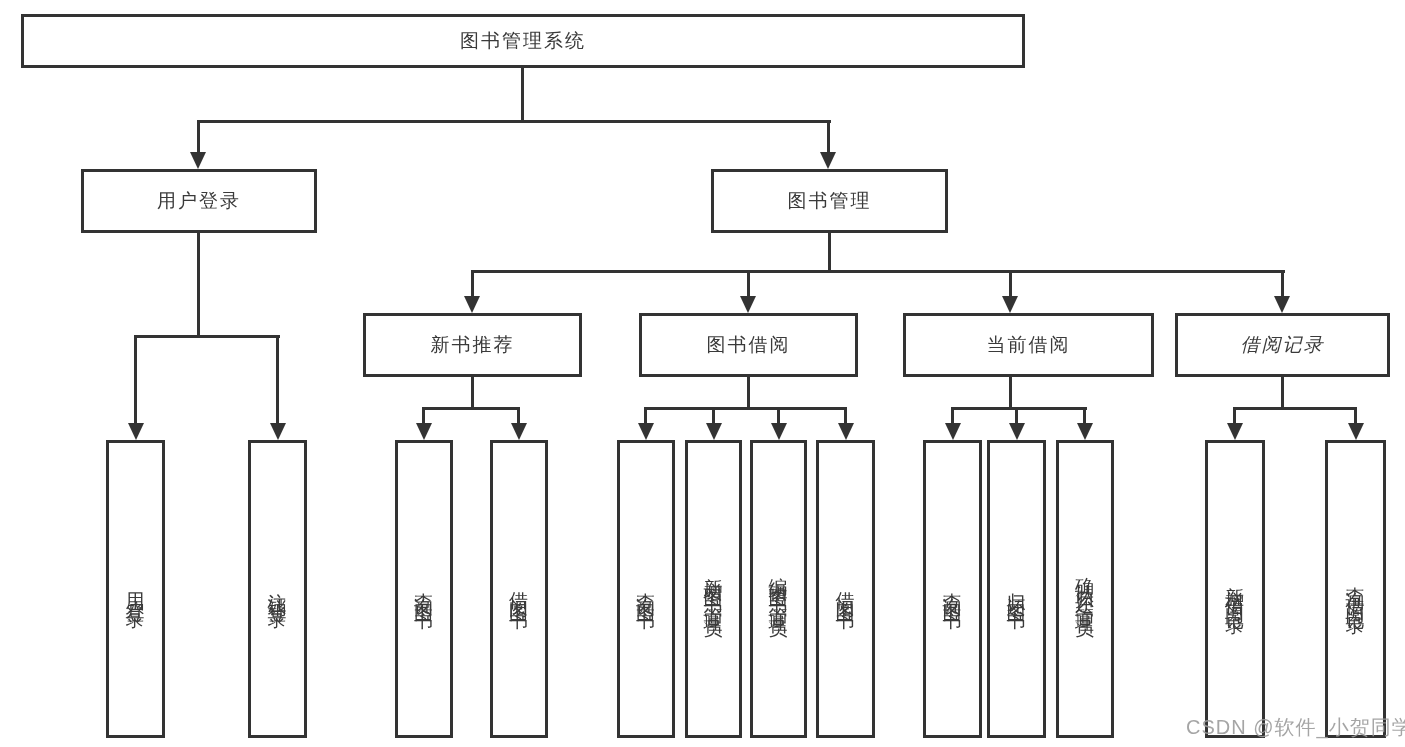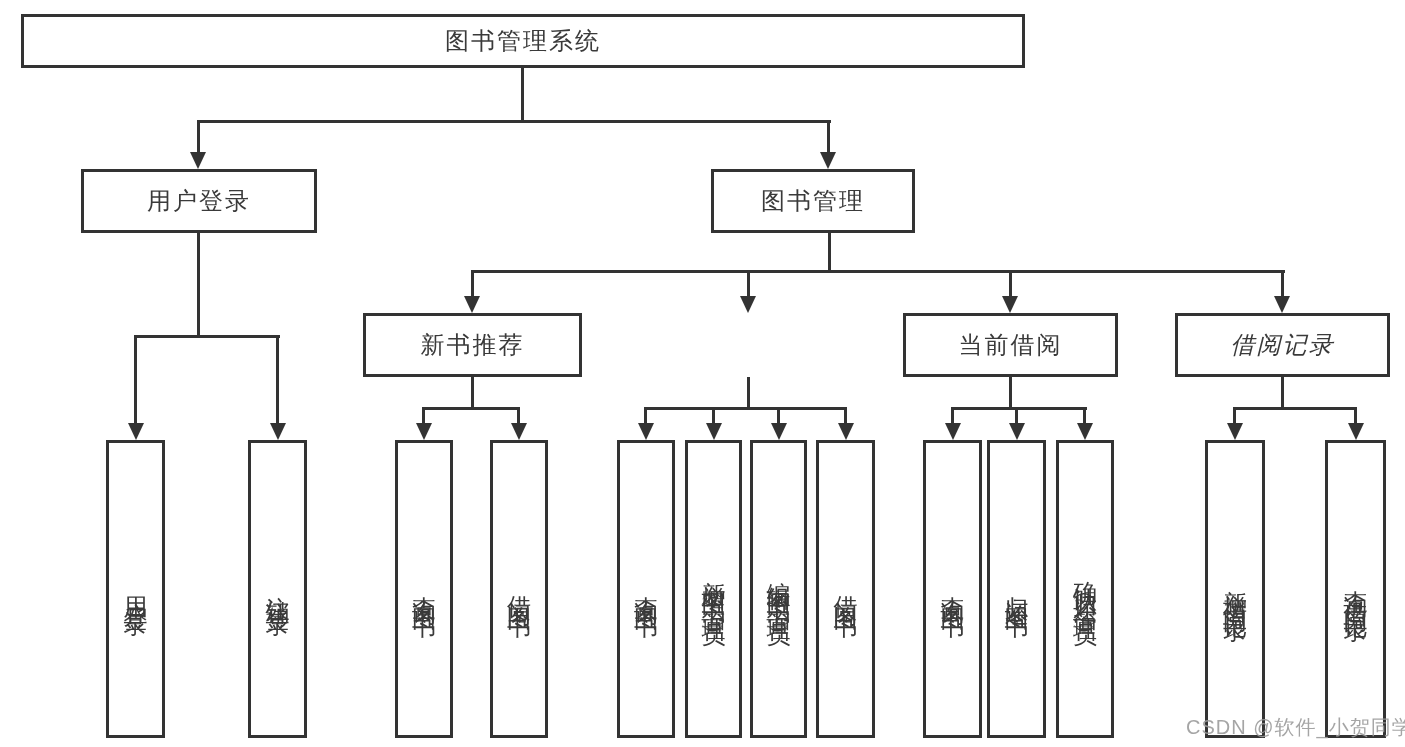--- a/index.html
+++ b/index.html
@@ -3,21 +3,21 @@
 <meta charset="utf-8">
 <style>
   html,body{margin:0;padding:0;background:#ffffff;}
   .stage{
     position:relative;width:1405px;height:747px;background:#ffffff;overflow:hidden;
     font-family:"Liberation Sans", sans-serif;color:#333333;
   }
   .box{
     position:absolute;box-sizing:border-box;border:3px solid #333333;background:#ffffff;
     display:flex;align-items:center;justify-content:center;
-    font-size:24px;color:#3a3a3a;letter-spacing:2px;
+    font-size:19px;color:#3a3a3a;letter-spacing:2px;
   }
   .vbox{
     writing-mode:vertical-rl;text-orientation:mixed;letter-spacing:6px;
     line-height:1;padding:6px 0;
   }
   .hline,.vline{position:absolute;background:#333333;}
   .hline{height:3px;}
   .vline{width:3px;}
   .arrow{
     position:absolute;width:0;height:0;
@@ -41,21 +41,21 @@
   <div class="vline" style="left:521px;top:68px;height:54px;"></div>
   <div class="hline" style="left:197px;top:120px;width:634px;"></div>
   <div class="vline" style="left:197px;top:120px;height:34px;"></div>
   <div class="arrow" style="left:190px;top:152px;"></div>
   <div class="vline" style="left:827px;top:120px;height:34px;"></div>
   <div class="arrow" style="left:820px;top:152px;"></div>
 
   <div class="box" style="left:81px;top:169px;width:236px;height:64px;">
     <span>用户登录</span>
   </div>
-  <div class="box" style="left:711px;top:169px;width:204px;height:64px;">
+  <div class="box" style="left:711px;top:169px;width:237px;height:64px;">
     <span>图书管理</span>
   </div>
 
   <div class="vline" style="left:197px;top:233px;height:104px;"></div>
   <div class="hline" style="left:134px;top:335px;width:146px;"></div>
   <div class="vline" style="left:134px;top:335px;height:90px;"></div>
   <div class="arrow" style="left:128px;top:423px;"></div>
   <div class="vline" style="left:276px;top:335px;height:90px;"></div>
   <div class="arrow" style="left:270px;top:423px;"></div>
 
@@ -66,21 +66,24 @@
   <div class="vline" style="left:747px;top:270px;height:27px;"></div>
   <div class="arrow" style="left:740px;top:296px;"></div>
   <div class="vline" style="left:1009px;top:270px;height:27px;"></div>
   <div class="arrow" style="left:1002px;top:296px;"></div>
   <div class="vline" style="left:1281px;top:270px;height:27px;"></div>
   <div class="arrow" style="left:1274px;top:296px;"></div>
 
   <div class="box" style="left:363px;top:313px;width:219px;height:64px;justify-content:center;">
     <span>新书推荐</span>
   </div>
-  <div class="box" style="left:903px;top:313px;width:215px;height:64px;">
+  <div class="box" style="left:639px;top:313px;width:219px;height:64px;">
+    <span>图书借阅</span>
+  </div>
+  <div class="box" style="left:903px;top:313px;width:251px;height:64px;">
     <span>当前借阅</span>
   </div>
   <div class="box" style="left:1175px;top:313px;width:215px;height:64px;font-style:italic;">
     <span>借阅记录</span>
   </div>
 
   <div class="vline" style="left:471px;top:377px;height:32px;"></div>
   <div class="hline" style="left:423px;top:407px;width:97px;"></div>
   <div class="vline" style="left:422px;top:407px;height:17px;"></div>
   <div class="arrow" style="left:416px;top:423px;"></div>

